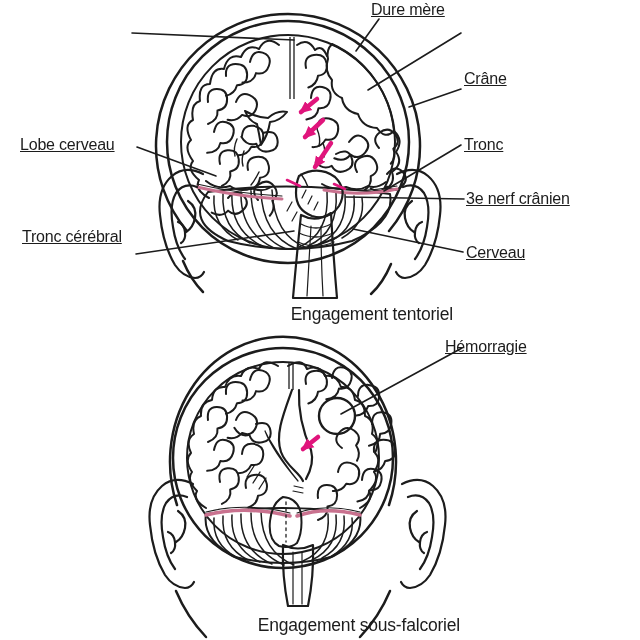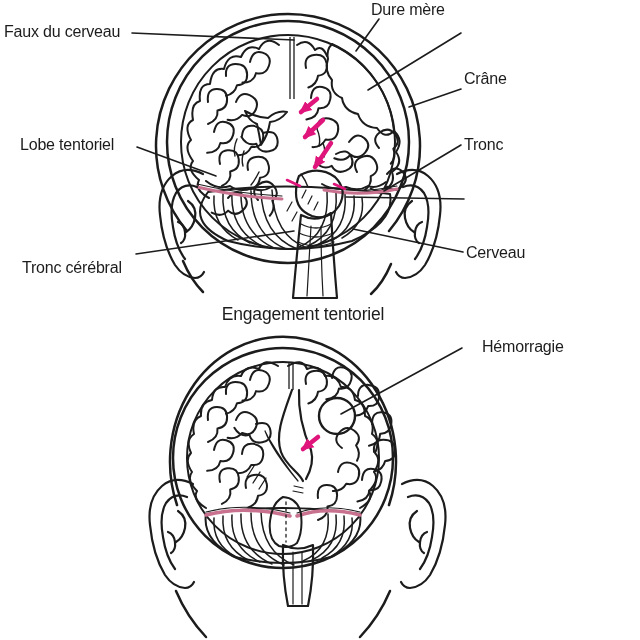--- a/index.html
+++ b/index.html
@@ -1,21 +1,21 @@
 <!DOCTYPE html>
 <html lang="fr"><head>
 <meta charset="utf-8">
 <style>
   html,body{margin:0;padding:0;background:#fff;}
   #stage{position:relative;width:640px;height:640px;background:#fff;overflow:hidden;
          font-family:"Liberation Sans",sans-serif;color:#1c1c1c;}
   #art{position:absolute;left:0;top:0;}
   .label{position:absolute;font-size:16px;line-height:1.05;letter-spacing:-0.2px;
-         white-space:nowrap;color:#1c1c1c;}
-  .caption{position:absolute;font-size:17.5px;letter-spacing:-0.2px;text-align:center;
+         white-space:nowrap;color:#1c1c1c;text-decoration:underline;}
+  .caption{position:absolute;font-size:17.5px;letter-spacing:-0.2px;text-align:right;
            width:300px;color:#1c1c1c;}
   svg *{vector-effect:none;}
   .ink{stroke:#1c1c1c;fill:none;stroke-linecap:round;stroke-linejoin:round;}
   .w25{stroke-width:2.5}.w22{stroke-width:2.2}.w2{stroke-width:2}
   .w16{stroke-width:1.6}.w15{stroke-width:1.5}.w13{stroke-width:1.3}.w12{stroke-width:1.2}
 </style>
 </head>
 <body>
 
 <div id="stage">
@@ -271,23 +271,24 @@
     <path d="M461,89 L409,107"></path>
     <path d="M137,147 L216,176"></path>
     <path d="M461,145 L384,191"></path>
     <path d="M464,199 L346,197"></path>
     <path d="M136,254 L294,231"></path>
     <path d="M463,252 L353,229"></path>
     <path d="M462,348 L341,414"></path>
   </g>
 </svg>
 
-<div class="label" style="left:4px;top:24px">Faux du cerveau</div>
 <div class="label" style="left:371px;top:2px">Dure mère</div>
 <div class="label" style="left:464px;top:71px">Crâne</div>
-<div class="label" style="left:20px;top:137px">Lobe tentoriel</div>
+<div class="label" style="left:20px;top:137px">Lobe cerveau</div>
 <div class="label" style="left:464px;top:137px">Tronc</div>
-<div class="label" style="left:22px;top:260px">Tronc cérébral</div>
+<div class="label" style="left:466px;top:191px">3e nerf crânien</div>
+<div class="label" style="left:22px;top:229px">Tronc cérébral</div>
 <div class="label" style="left:466px;top:245px">Cerveau</div>
 <div class="caption" style="left:153px;top:304px">Engagement tentoriel</div>
-<div class="label" style="left:482px;top:339px">Hémorragie</div>
+<div class="label" style="left:445px;top:339px">Hémorragie</div>
+<div class="caption" style="left:160px;top:615px">Engagement sous-falcoriel</div>
 
 </div>
 
 </body></html>

